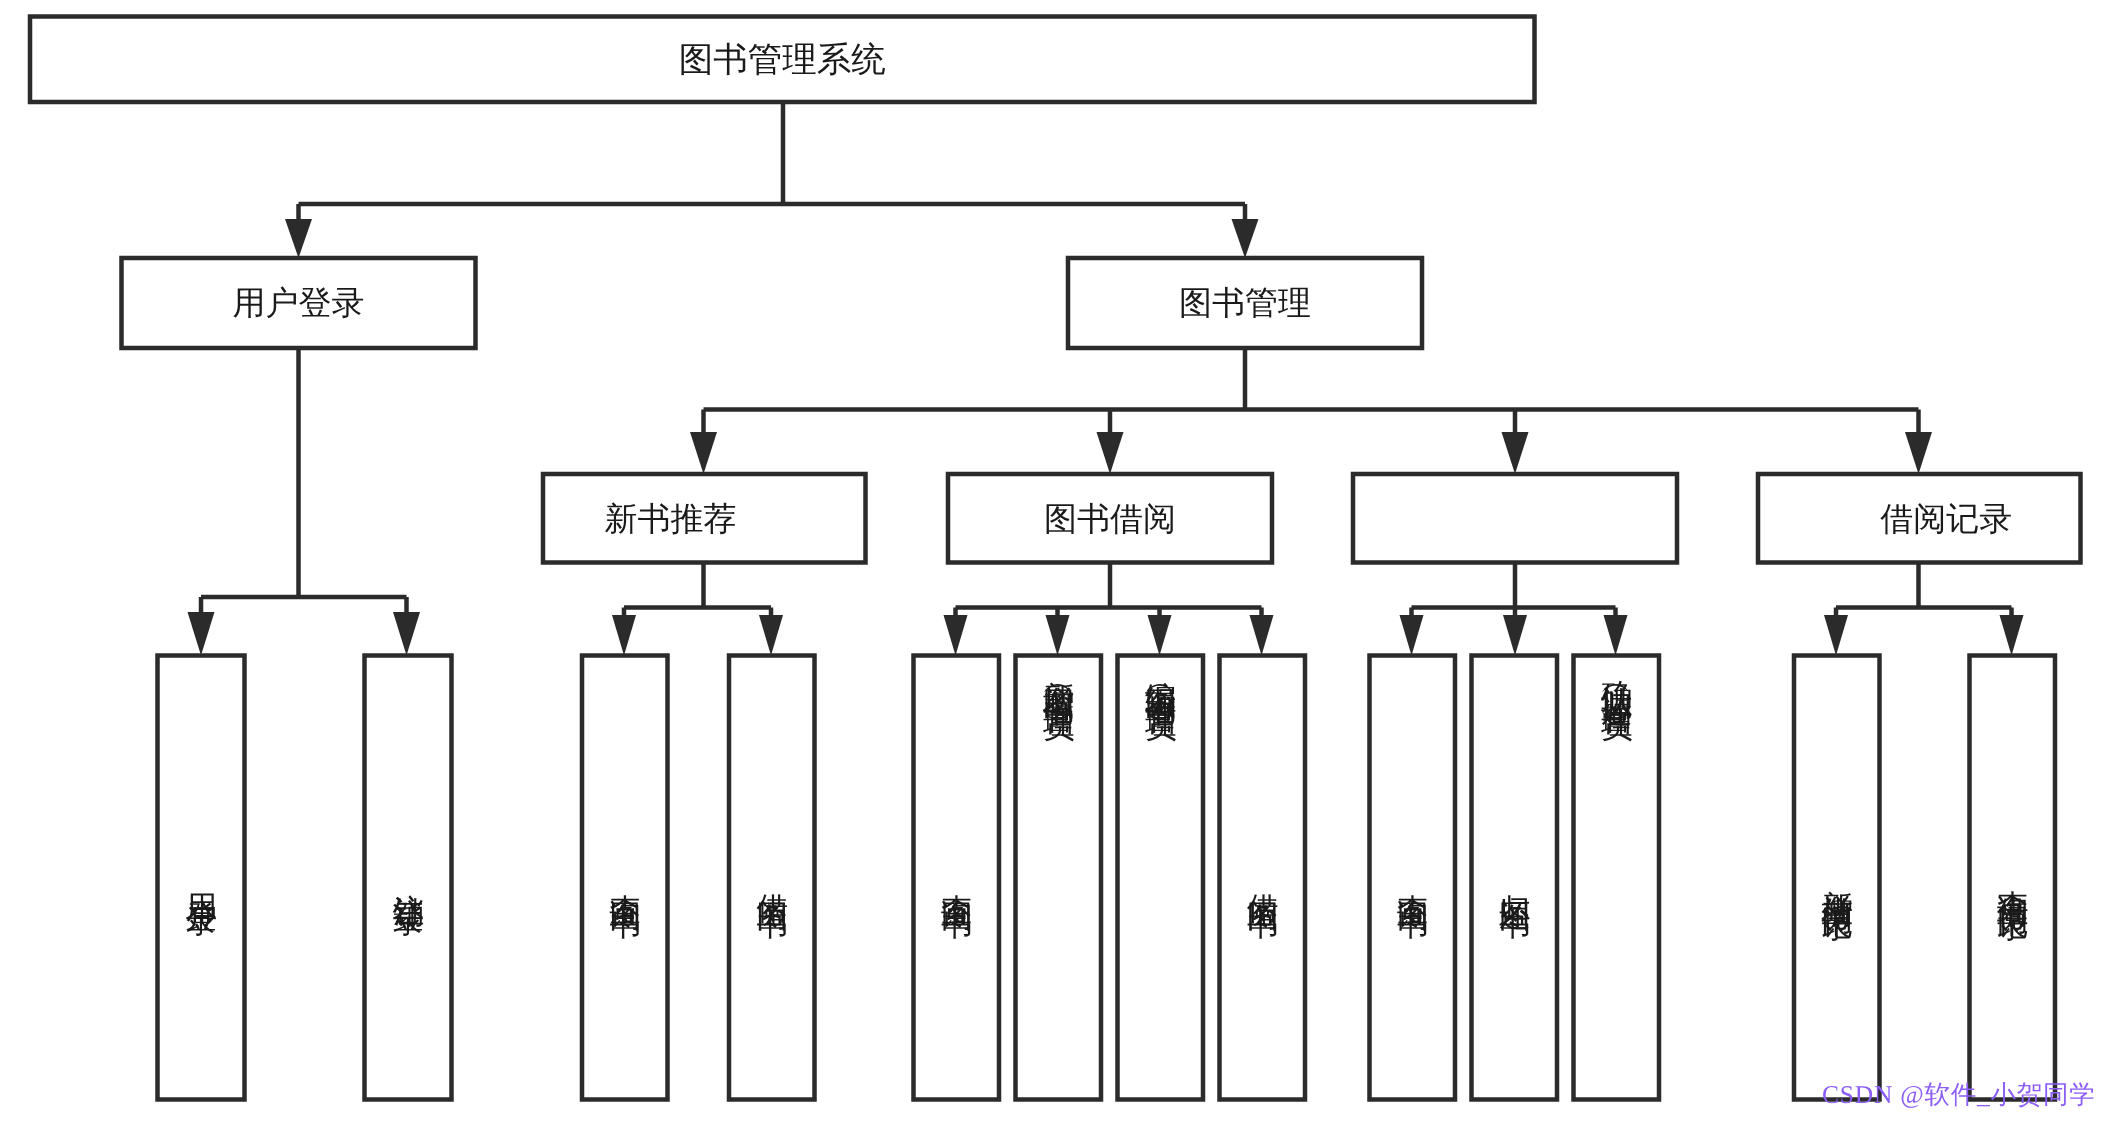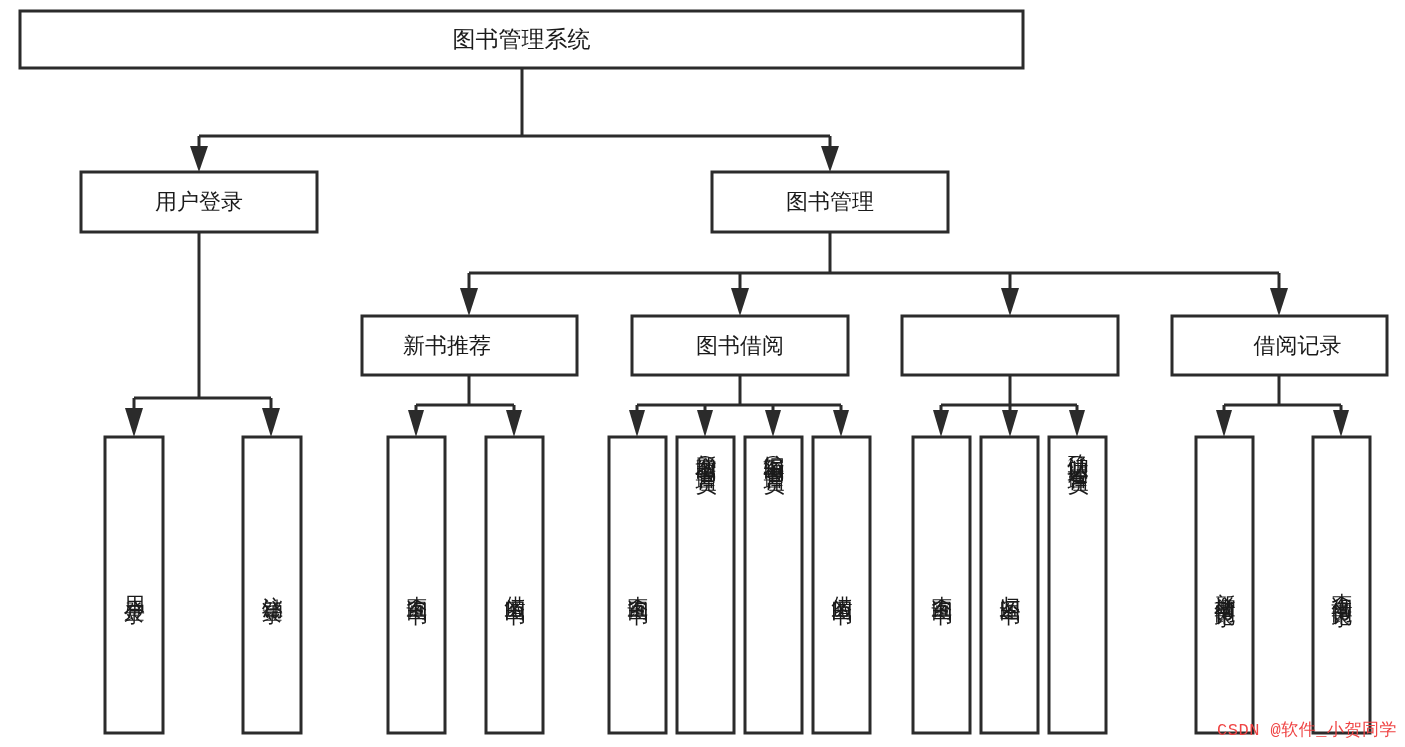--- a/index.html
+++ b/index.html
@@ -71,23 +71,23 @@
     color: #1a1a1a;
     white-space: nowrap;
   }
   .title-text {
     font-size: 23px;
   }
   #watermark {
     position: absolute;
     right: 8px;
     bottom: 6px;
-    font-family: Liberation Mono, monospace;
+    font-family: Liberation Serif, serif;
     font-size: 17px;
-    color: #ef4444;
+    color: #8b5cf6;
     letter-spacing: 0.5px;
     white-space: nowrap;
   }
 </style>
 </head>
 <body>
 
 <div id="diagram-root">
 
   <svg class="flowchart" viewBox="0 0 1405 747" xmlns="http://www.w3.org/2000/svg">

